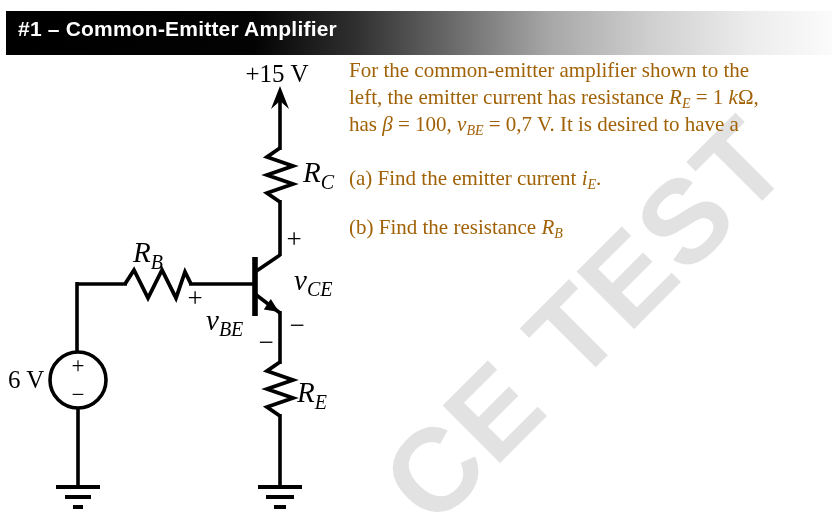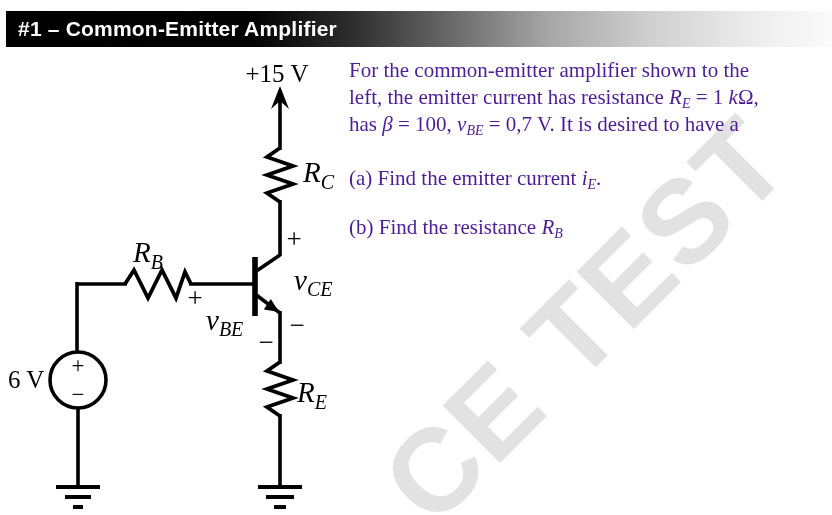--- a/index.html
+++ b/index.html
@@ -5,21 +5,21 @@
   html,body{margin:0;padding:0;}
   body{width:832px;height:515px;background:#ffffff;overflow:hidden;position:relative;
        font-family:"Liberation Serif", serif;}
   .page{position:absolute;left:0;top:0;width:832px;height:515px;background:#fff;overflow:hidden;}
 
   .watermark{position:absolute;left:235px;top:252px;width:700px;text-align:center;
      transform:rotate(-45deg);font-family:"Liberation Sans",sans-serif;font-weight:bold;
      font-size:118px;line-height:136px;color:#e2e2e2;white-space:nowrap;z-index:0;letter-spacing:2px;
      user-select:none;}
 
-  .titlebar{position:absolute;left:6px;top:11px;right:0;height:36px;box-sizing:border-box;
+  .titlebar{position:absolute;left:6px;top:11px;right:0;height:44px;box-sizing:border-box;
      background:linear-gradient(90deg,#000 0%,#030303 30%,#2e2e2e 42%,#6a6a6a 54%,
                 #a8a8a8 66%,#cfcfcf 78%,#ececec 90%,#fbfbfb 100%);
      z-index:2;}
   .titlebar .title{display:block;color:#ffffff;font-family:"Liberation Sans",sans-serif;
      font-weight:bold;font-size:21px;line-height:36px;padding-left:12px;letter-spacing:0.2px;
      white-space:nowrap;}
 
   .circuit{position:absolute;left:0;top:55px;z-index:1;}
   .circuit .wire{stroke:#000;stroke-width:3.6;fill:none;stroke-linecap:butt;}
   .circuit .res{stroke:#000;stroke-width:3.8;fill:none;stroke-linejoin:miter;}
@@ -27,21 +27,21 @@
   .circuit .gnd{stroke:#000;stroke-width:4;fill:none;}
   .circuit .src{stroke:#000;stroke-width:3.6;fill:#fff;}
   .circuit text{fill:#000;font-family:"Liberation Serif",serif;}
   .circuit .lbl{font-size:29px;font-style:italic;}
   .circuit .sub{font-size:20px;font-style:italic;}
   .circuit .plain{font-size:25px;}
   .circuit .sign{font-size:27px;}
   .circuit .signsm{font-size:23px;}
 
   .problem{position:absolute;left:349px;top:57px;z-index:1;font-size:21px;line-height:27px;
-     color:#4c1d95;white-space:nowrap;}
+     color:#a16207;white-space:nowrap;}
   .pline{height:27px;}
   .qline{line-height:27px;}
   .q-first{margin-top:27px;}
   .q{margin-top:16px;}
   .seg-n{font-style:normal;}
   .seg-v{font-style:italic;}
   .seg-s{font-style:italic;font-size:14px;vertical-align:-4px;}
 </style>
 </head>
 <body>

